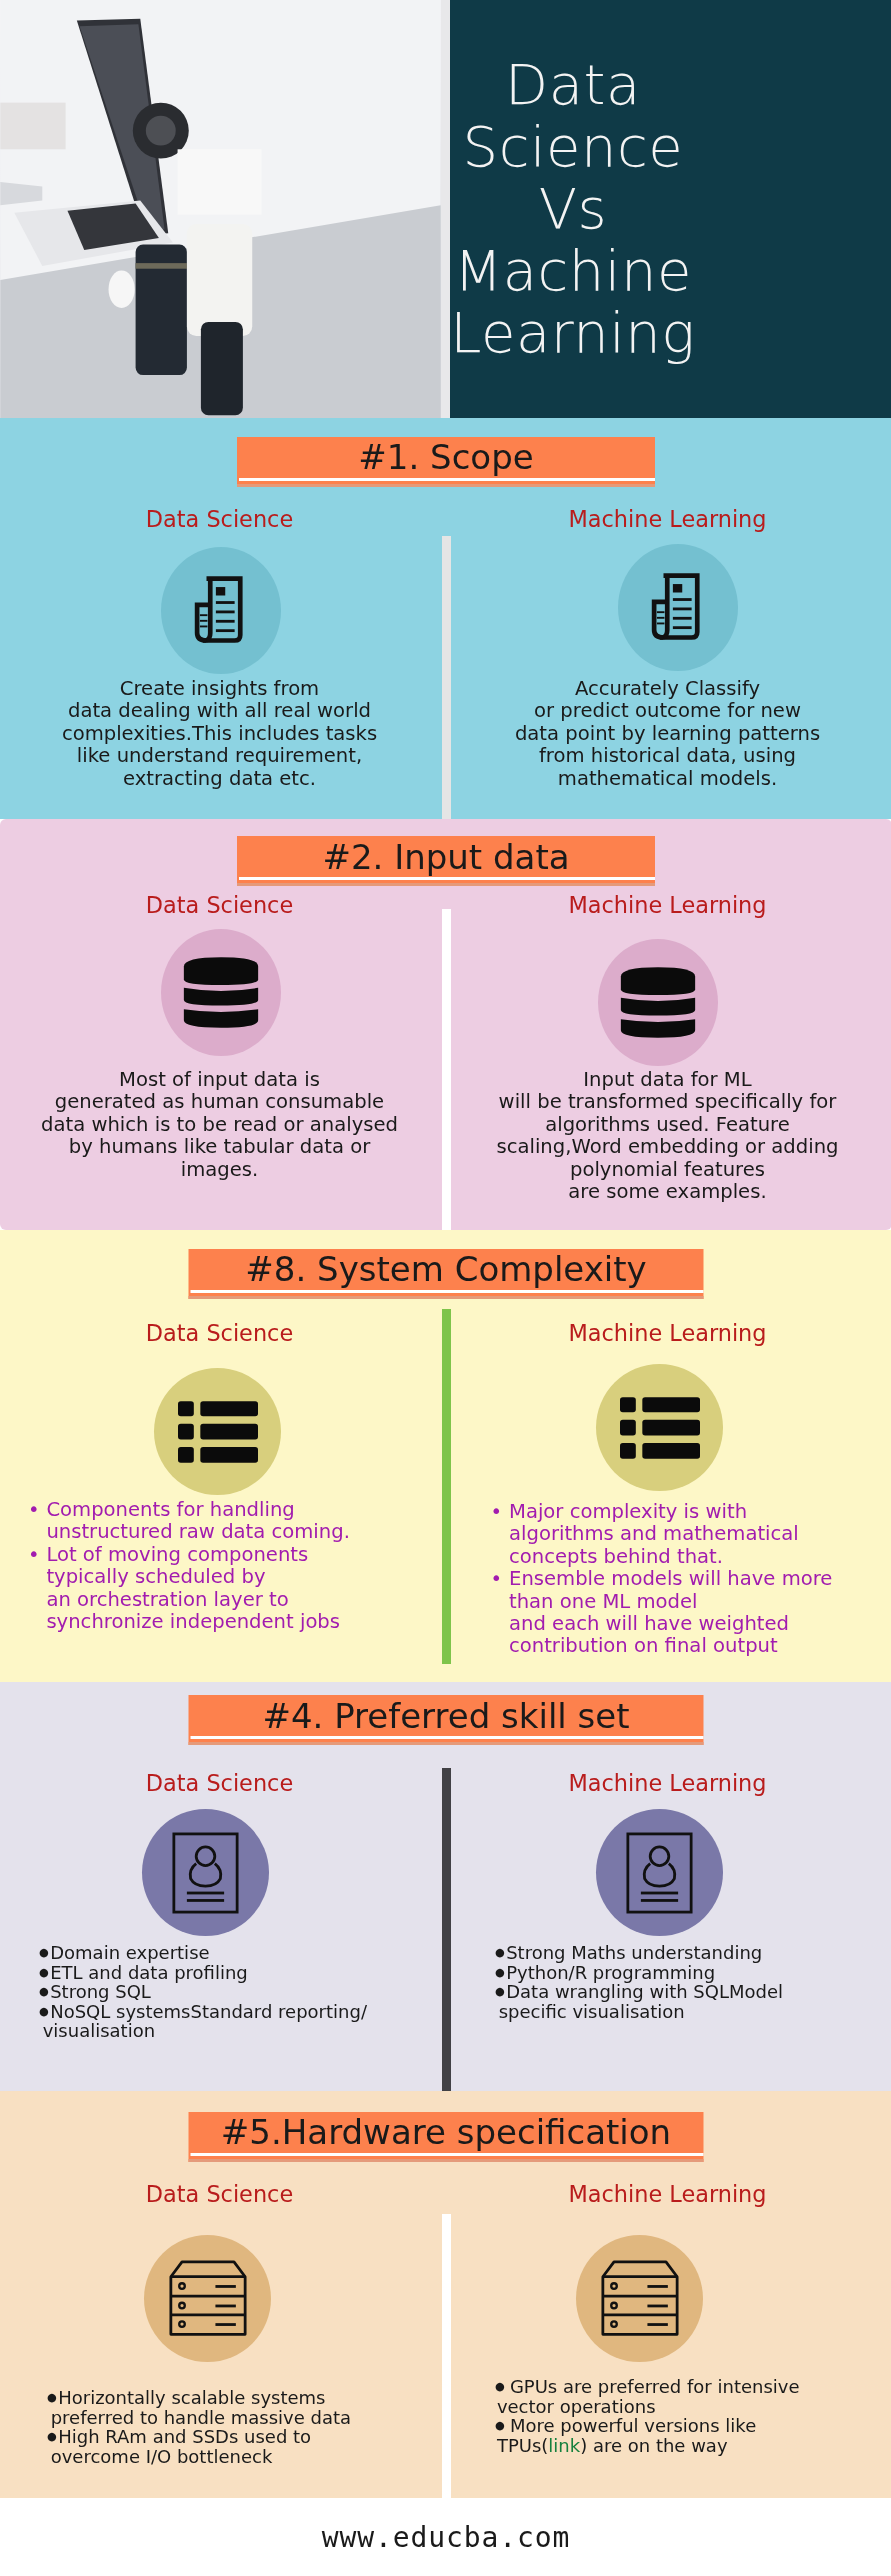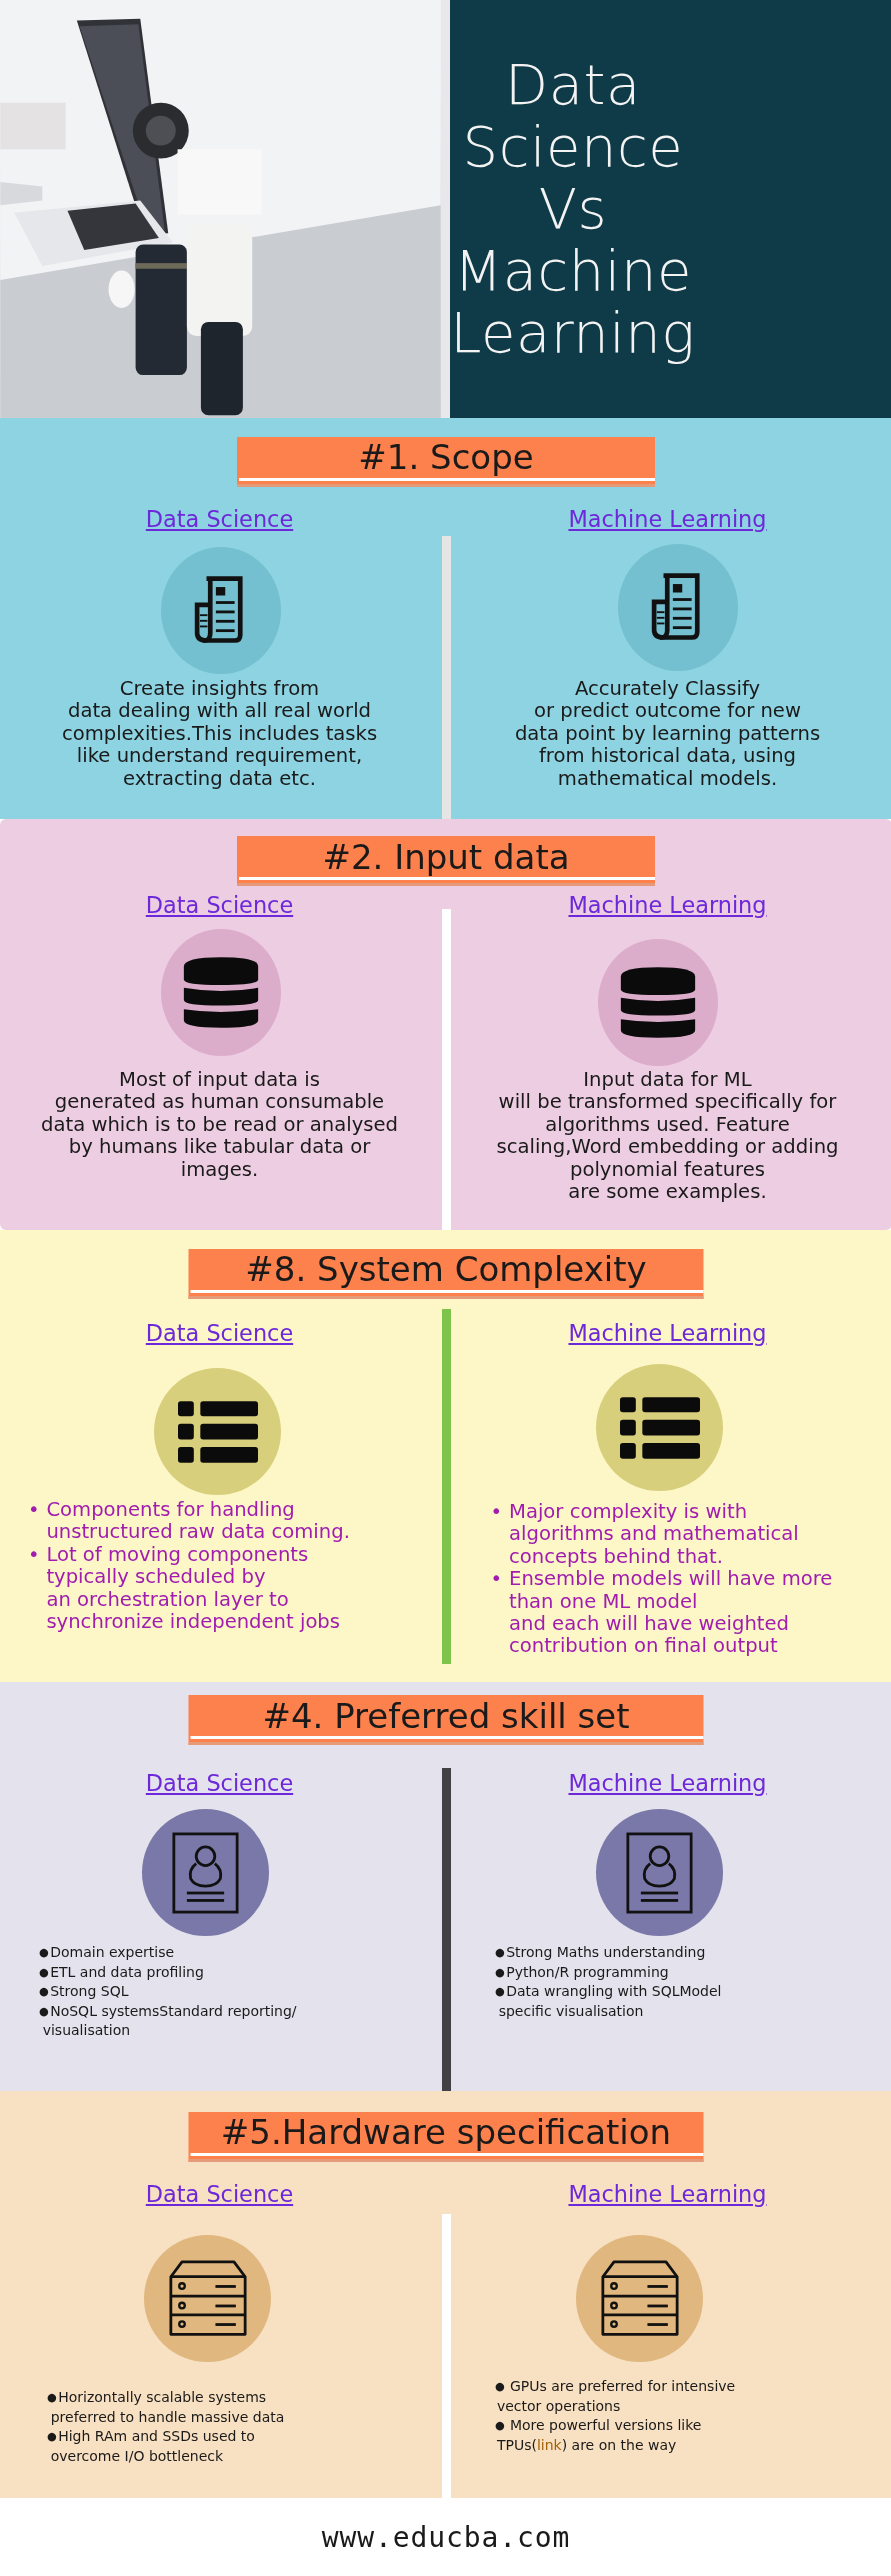--- a/index.html
+++ b/index.html
@@ -12,30 +12,30 @@
   .hero-title span { display: block; }
 
   .section { position: relative; }
   .banner { position: absolute; left: 50%; transform: translateX(-50%); height: 50px; display: flex; align-items: center; justify-content: center; font-size: 34px; color: #1a1a1a; background: #fd814d; border-bottom: 3.7px solid #e59a7a; }
   .banner::after { content: ""; position: absolute; left: 1.9px; right: 0; bottom: 2.8px; height: 2.8px; background: #ffffff; }
   .banner-text { position: relative; top: -2.8px; }
   .divider { position: absolute; left: 442px; width: 9.3px; }
   .col { position: absolute; width: 411px; }
   .col.left { left: 14px; }
   .col.right { left: 462px; }
-  .col-head { text-align: center; font-size: 22.4px; color: #6d28d9; text-decoration: underline; }
+  .col-head { text-align: center; font-size: 22.4px; color: #b91c1c; }
   .icon-circle { position: absolute; width: 120px; height: 127px; border-radius: 50%; display: flex; align-items: center; justify-content: center; }
   .desc { position: absolute; text-align: center; font-size: 19.6px; line-height: 22.4px; color: #1a1a1a; width: 411px; }
   .bullets { position: absolute; list-style: none; font-size: 19.6px; line-height: 22.4px; color: #a21caf; }
   .bullets li { position: relative; padding-left: 24px; }
   .bullets li::before { content: "•"; position: absolute; left: 5.6px; }
-  .dots { position: absolute; list-style: none; font-size: 14px; line-height: 19.6px; color: #1a1a1a; }
+  .dots { position: absolute; list-style: none; font-size: 18px; line-height: 19.6px; color: #1a1a1a; }
   .dots li { position: relative; padding-left: 11.2px; }
   .dots li::before { content: "●"; position: absolute; left: 0; font-size: 11.2px; top: 0; }
-  .link { color: #a16207; }
+  .link { color: #15803d; }
   .footer { position: absolute; top: 2499px; left: 0; width: 892px; height: 77px; display: flex; align-items: center; justify-content: center; font-size: 28px; font-family: "DejaVu Sans Mono", monospace; color: #1a1a1a; letter-spacing: 0.9px; }
 </style>
 </head>
 <body>
 
 <div class="hero">
   <div class="hero-photo">
     <svg width="441" height="418" viewBox="0 0 472 448">
       <rect x="0" y="0" width="472" height="448" fill="#f2f3f5"></rect>
       <polygon points="0,300 472,220 472,448 0,448" fill="#c9ccd1"></polygon>

